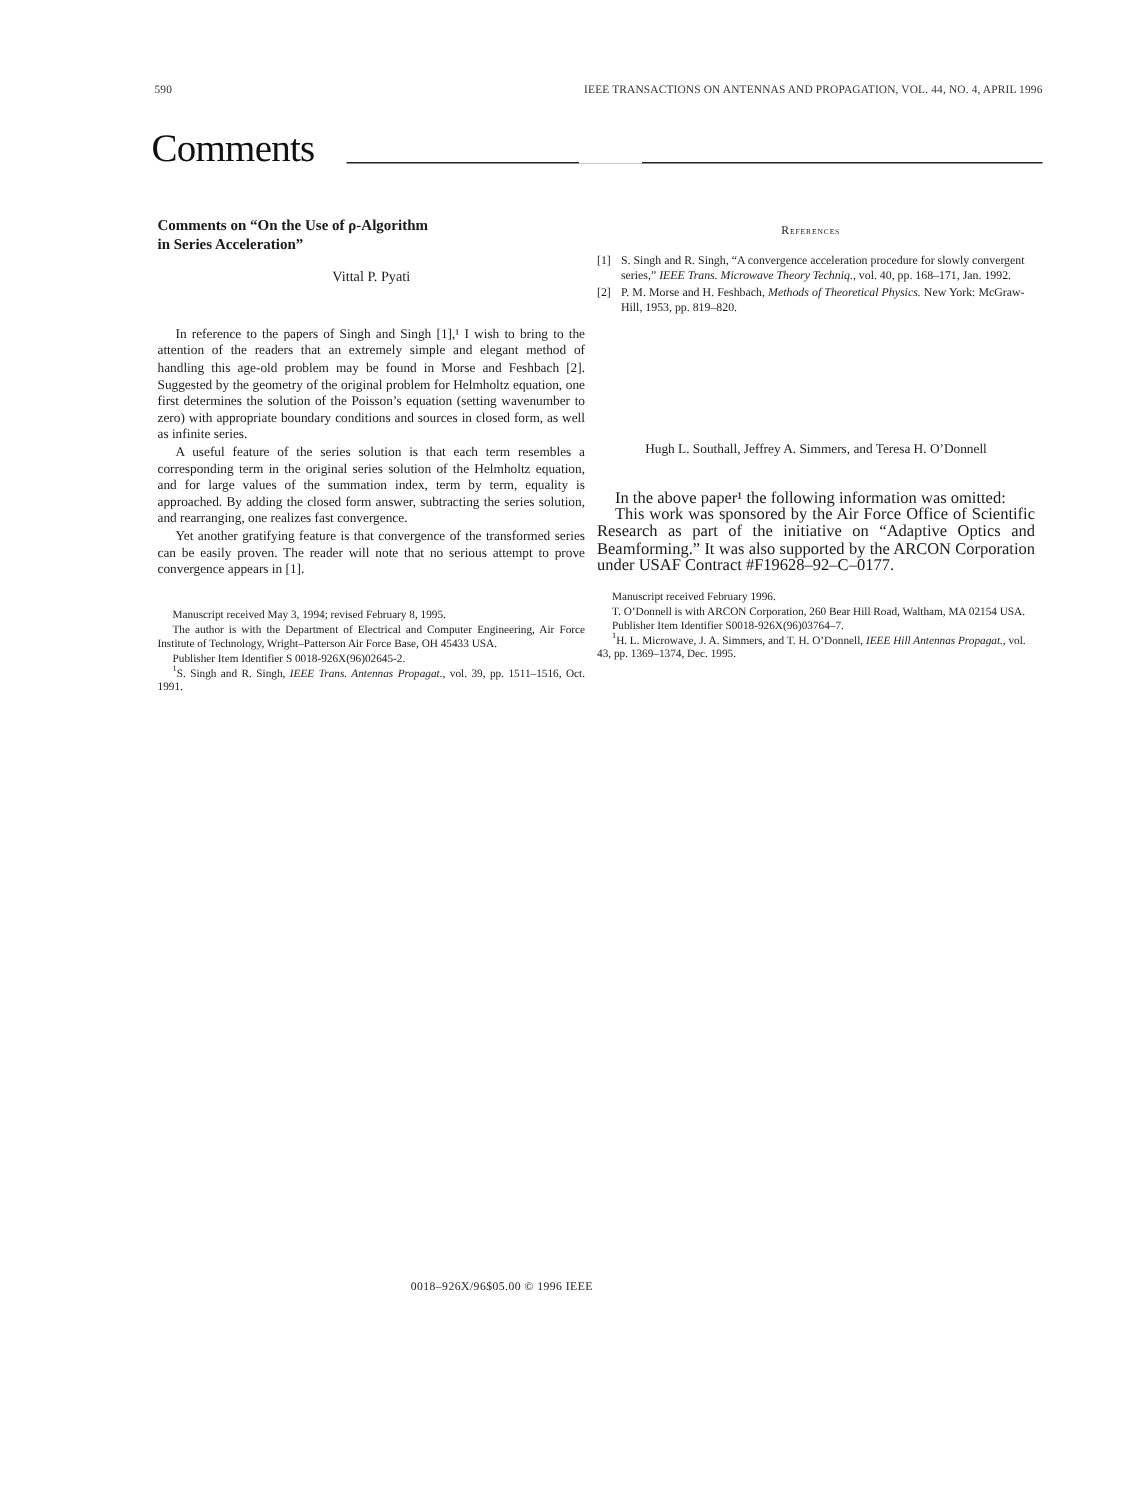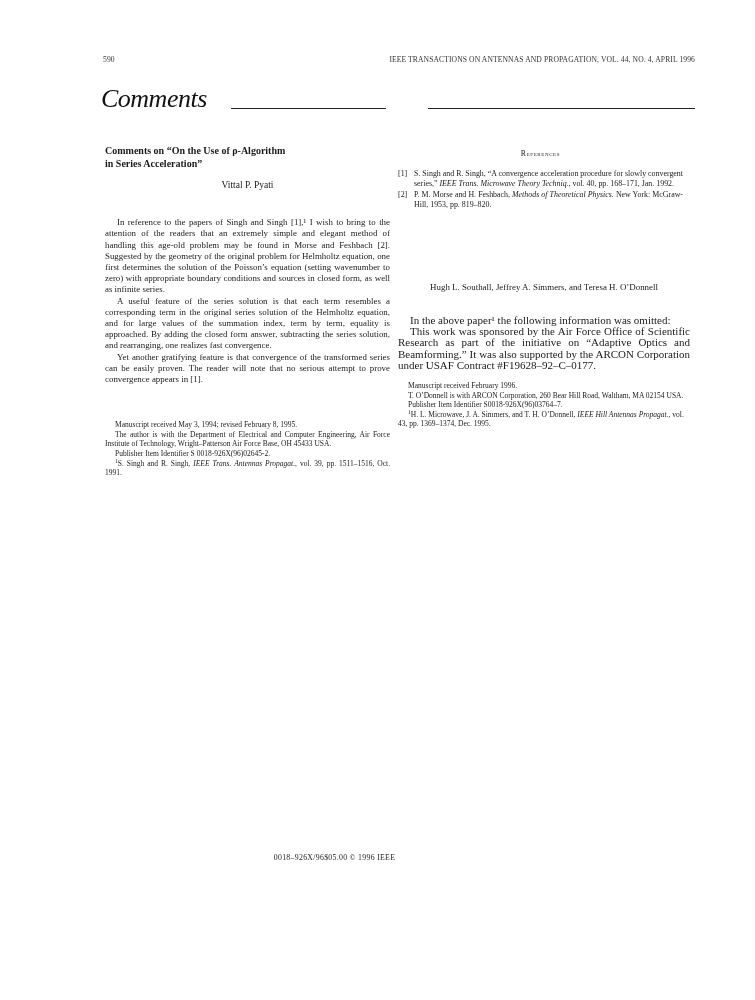--- a/index.html
+++ b/index.html
@@ -4,45 +4,45 @@
 <style>
   * { margin: 0; padding: 0; box-sizing: border-box; }
   html, body { width: 755px; height: 1000px; background: #ffffff; overflow: hidden; }
   body { font-family: "Liberation Serif", "DejaVu Serif", serif; color: #1a1a1a; position: relative; }
 
   .running-head { position: absolute; top: 55px; left: 103px; width: 592px; height: 12px; font-size: 7.6px; letter-spacing: 0.1px; color: #333; }
   .running-head .page-no { position: absolute; left: 0; top: 0; }
   .running-head .journal { position: absolute; right: 0; top: 0; white-space: nowrap; }
 
   .section-head { position: absolute; top: 84px; left: 101px; width: 594px; height: 32px; }
-  .section-head .title { position: absolute; left: 0; top: 0; font-size: 26px; line-height: 30px; letter-spacing: -0.5px; color: #111; font-style: italic; }
+  .section-head .title { position: absolute; left: 0; top: 0; font-size: 26px; line-height: 30px; letter-spacing: -0.5px; color: #111; }
   .section-head .rule { position: absolute; left: 130px; right: 0; top: 24px; height: 1px; background: #222; }
   .section-head .rule.gap { position: absolute; left: 285px; width: 42px; top: 24px; height: 1px; background: #fff; }
 
   .col { position: absolute; width: 285px; font-size: 8.9px; line-height: 11.2px; text-align: justify; }
   .col-left { left: 105px; top: 145px; }
   .col-right { left: 398px; top: 148px; }
 
   .art-title { text-align: left; font-weight: bold; font-size: 10px; line-height: 12.5px; }
   .art-author { text-align: center; font-size: 9.5px; margin-top: 10px; }
   .body-text { margin-top: 26px; }
   .body-text p { text-indent: 12px; }
-  .fn-block { margin-top: 35px; font-size: 7.5px; line-height: 9.6px; }
+  .fn-block { margin-top: 20px; font-size: 7.5px; line-height: 9.6px; }
   .fn-block p { text-indent: 10px; }
   .fn-block sup, .body-text sup { font-size: 5.5px; vertical-align: super; line-height: 0; }
 
   .ref-head { text-align: center; font-size: 7.8px; letter-spacing: 0.6px; font-variant: small-caps; }
   .ref-list { margin-top: 10px; font-size: 7.9px; line-height: 10.2px; }
   .ref-item { display: flex; margin-bottom: 0; }
   .ref-item .num { width: 16px; flex: none; }
   .ref-item .txt { flex: 1; text-align: justify; }
 
   .corr { position: absolute; left: 398px; top: 278px; width: 292px; }
   .corr .art-title { font-size: 10px; line-height: 13px; }
-  .corr .art-author { font-size: 8.9px; margin-top: 4px; }
+  .corr .art-author { font-size: 8.9px; margin-top: 16px; }
   .corr .body-text { margin-top: 23px; font-size: 11px; line-height: 11.2px; text-align: justify; }
   .corr .fn-block { margin-top: 10px; }
 
   i { font-style: italic; }
 
   .footer { position: absolute; top: 853px; left: 0; width: 669px; text-align: center; font-size: 7.8px; letter-spacing: 0.3px; color: #222; }
 </style>
 </head>
 <body>
 

